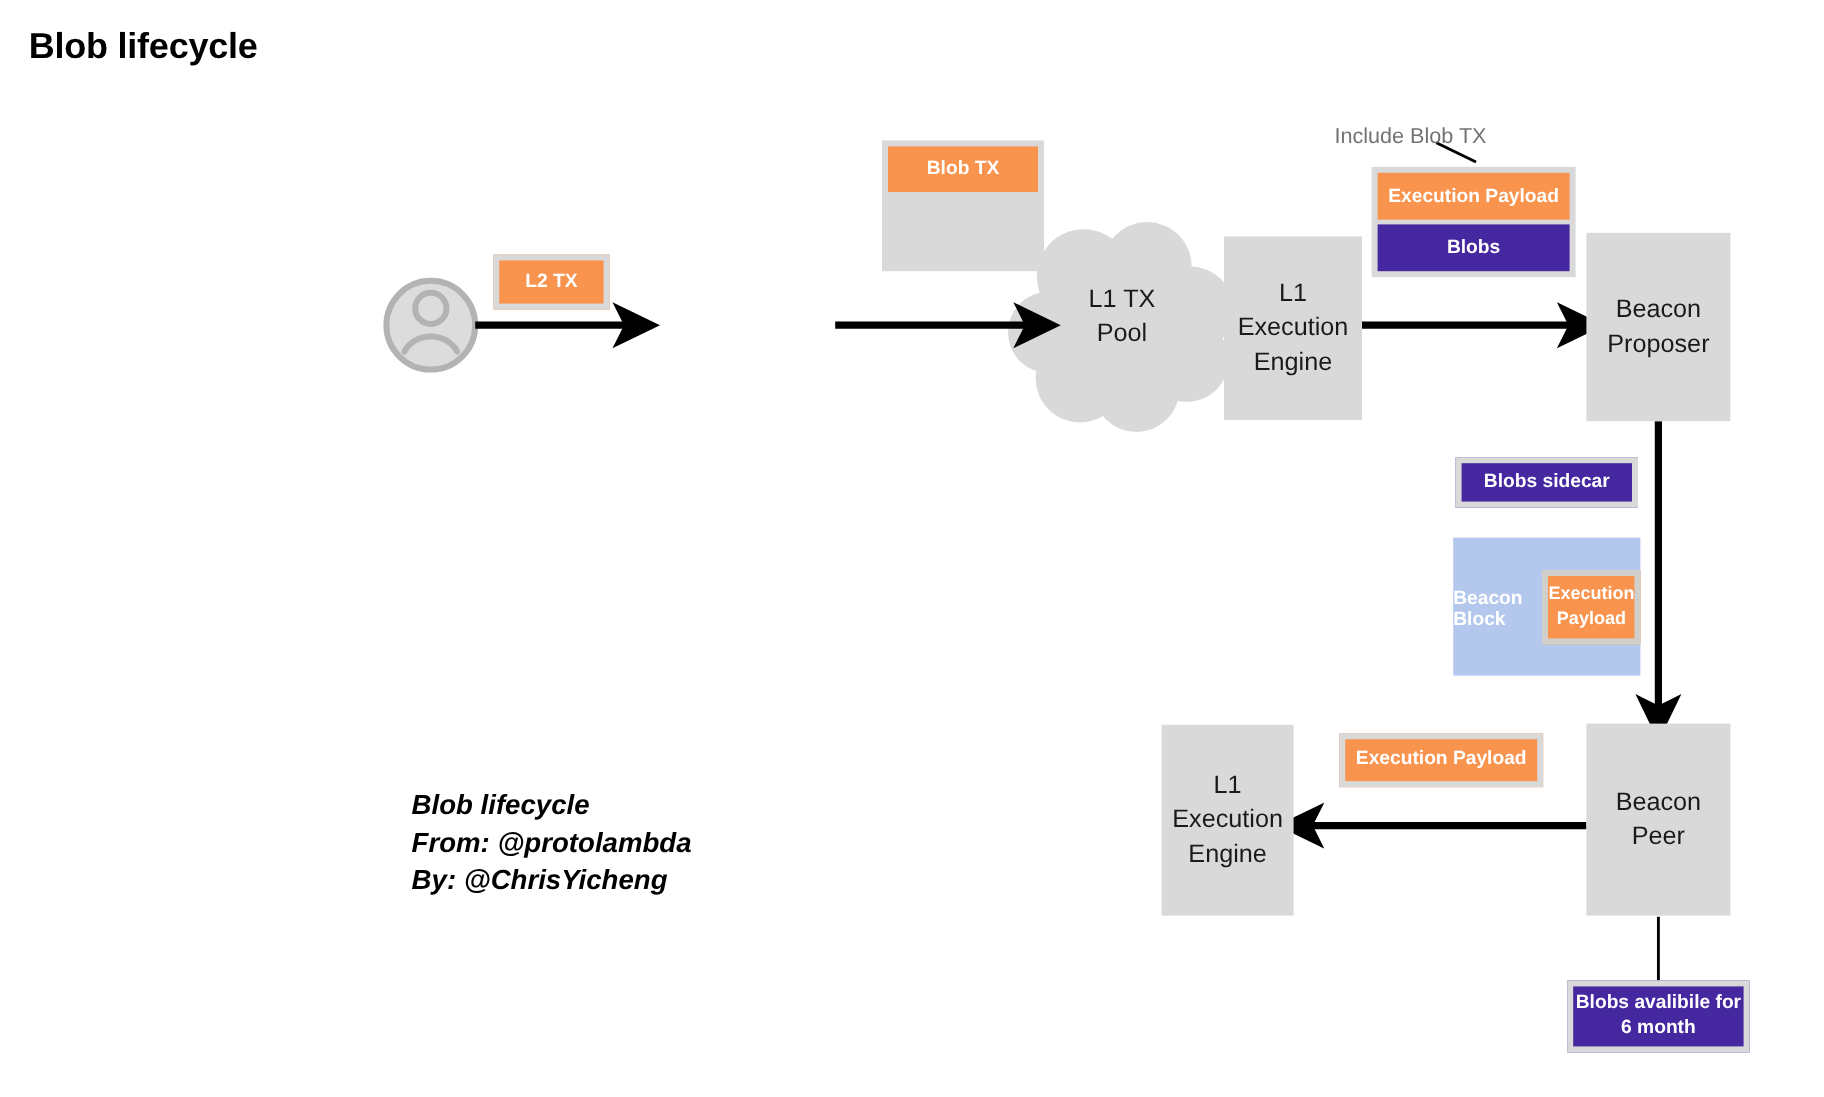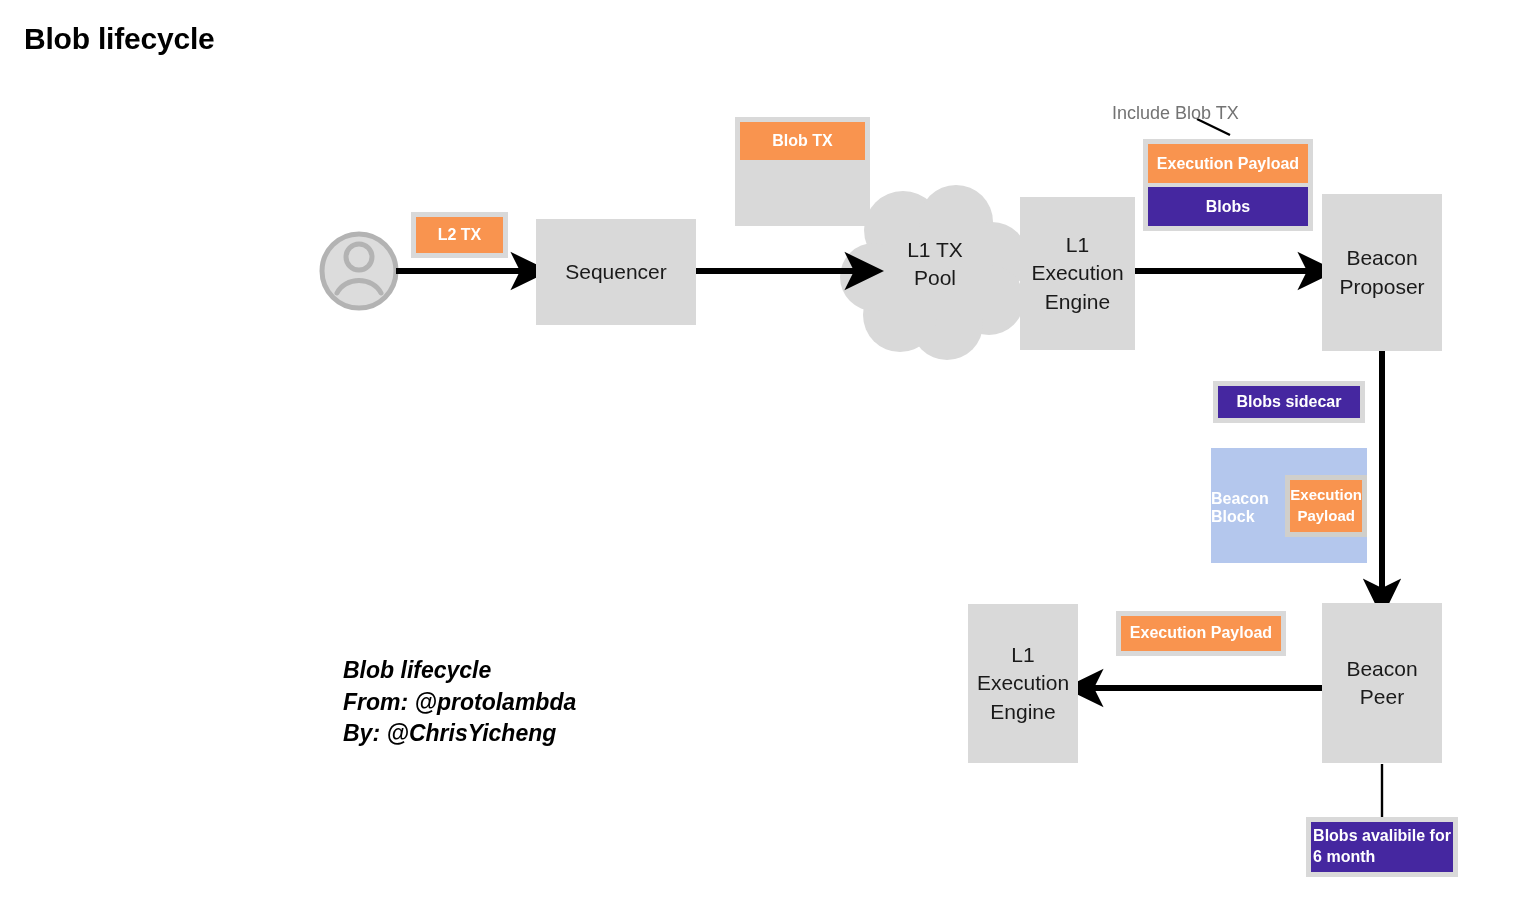--- a/index.html
+++ b/index.html
@@ -45,20 +45,21 @@
     white-space: pre-line;
   }
 
   
   .chip {
     position: absolute;
     box-sizing: border-box;
     display: flex;
     align-items: center;
     justify-content: center;
+    text-align: center;
     color: #ffffff;
     font-weight: bold;
     font-size: 16px;
     line-height: 1.3;
     white-space: pre-line;
     border: 5px solid #d9d9d9;
   }
   .chip.orange { background: #f9944f; }
   .chip.purple { background: #4527a0; }
 
@@ -228,21 +229,20 @@
 
     <line x1="1382" y1="351" x2="1382" y2="597" stroke="#000000" stroke-width="6" marker-end="url(#arrowhead)"></line>
 
     <line x1="1322" y1="688" x2="1085" y2="688" stroke="#000000" stroke-width="6" marker-end="url(#arrowhead)"></line>
 
     <line x1="1382" y1="764" x2="1382" y2="817" stroke="#000000" stroke-width="2.4"></line>
 
     <line x1="1197" y1="119" x2="1230" y2="135" stroke="#000000" stroke-width="2.4"></line>
   </svg>
 
-  <div class="node-box" style="left:536px; top:219px; width:160px; height:106px;">Sequencer</div>
 
   <div class="cloud-label">L1 TX
 Pool</div>
 
   <div class="node-box" style="left:1020px; top:197px; width:115px; height:153px;">L1
 Execution
 Engine</div>
 
   <div class="node-box" style="left:1322px; top:194px; width:120px; height:157px;">Beacon
 Proposer</div>

